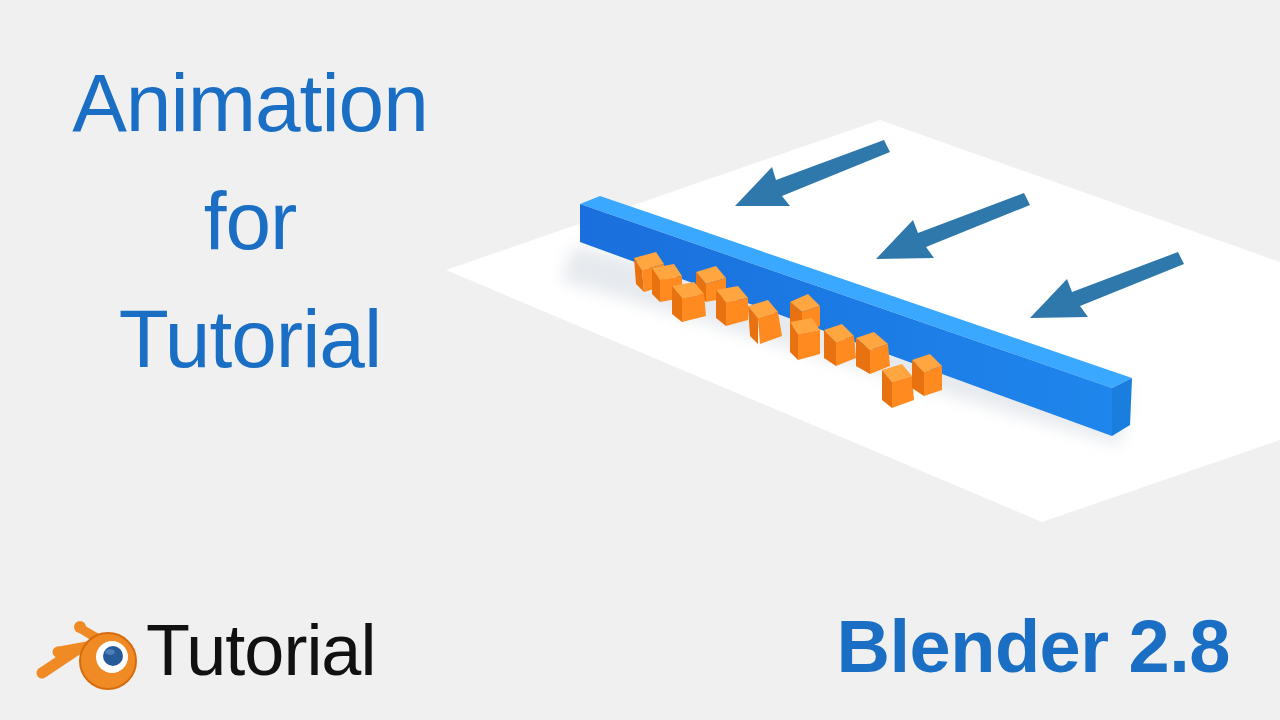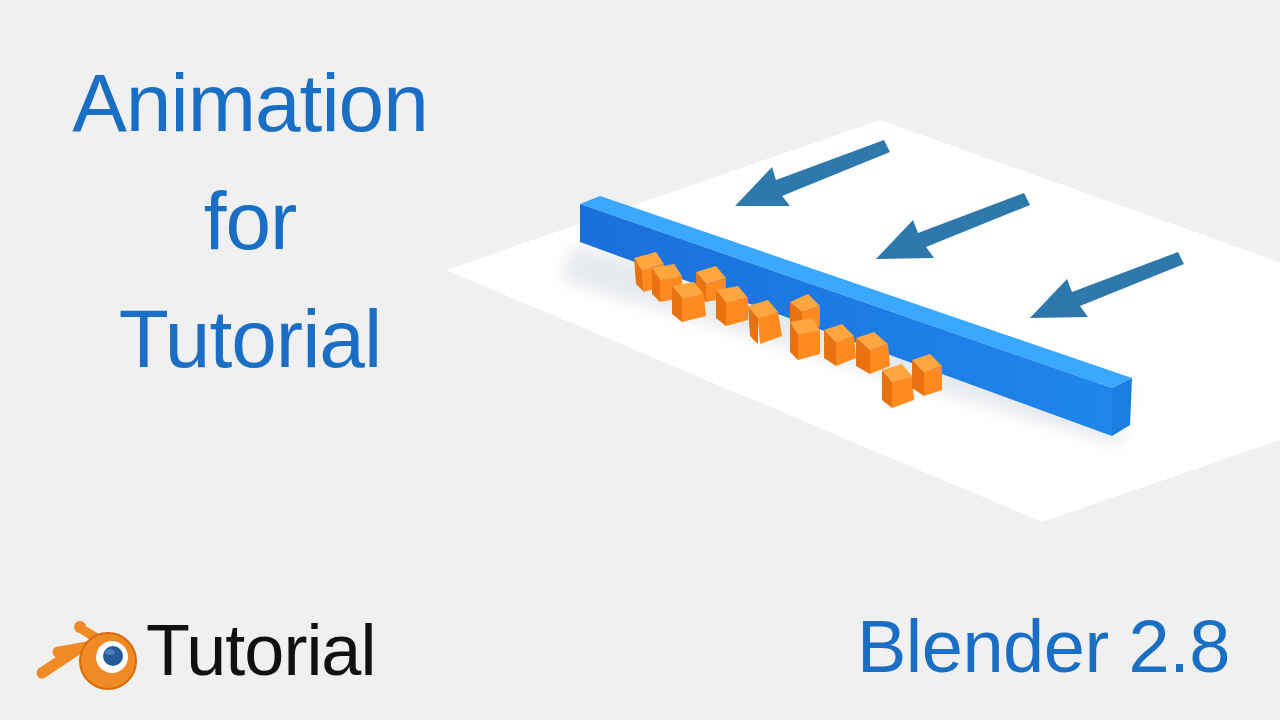--- a/index.html
+++ b/index.html
@@ -19,21 +19,21 @@
     .scene { position: absolute; left: 0; top: 0; width: 1280px; height: 720px; }
     .tutorial-badge {
       position: absolute; left: 30px; top: 600px; height: 100px;
       display: flex; align-items: center;
     }
     .tutorial-label {
       font-size: 72px; color: #111; font-weight: 300; margin-left: 6px; letter-spacing: -1px; text-align: right;
     }
     .version-label {
       position: absolute; right: 50px; top: 604px;
-      font-size: 74px; color: #1a6fc4; font-weight: 400; letter-spacing: -0.5px;
+      font-size: 74px; color: #1a6fc4; font-weight: 700; letter-spacing: -0.5px;
     }
   </style>
 </head>
 <body>
 
 <svg class="scene" viewBox="0 0 1280 720" xmlns="http://www.w3.org/2000/svg">
   <defs>
     <linearGradient id="barTop" x1="0" y1="0" x2="1" y2="1">
       <stop offset="0" stop-color="#2aa0ff"></stop>
       <stop offset="1" stop-color="#1f95f5"></stop>

